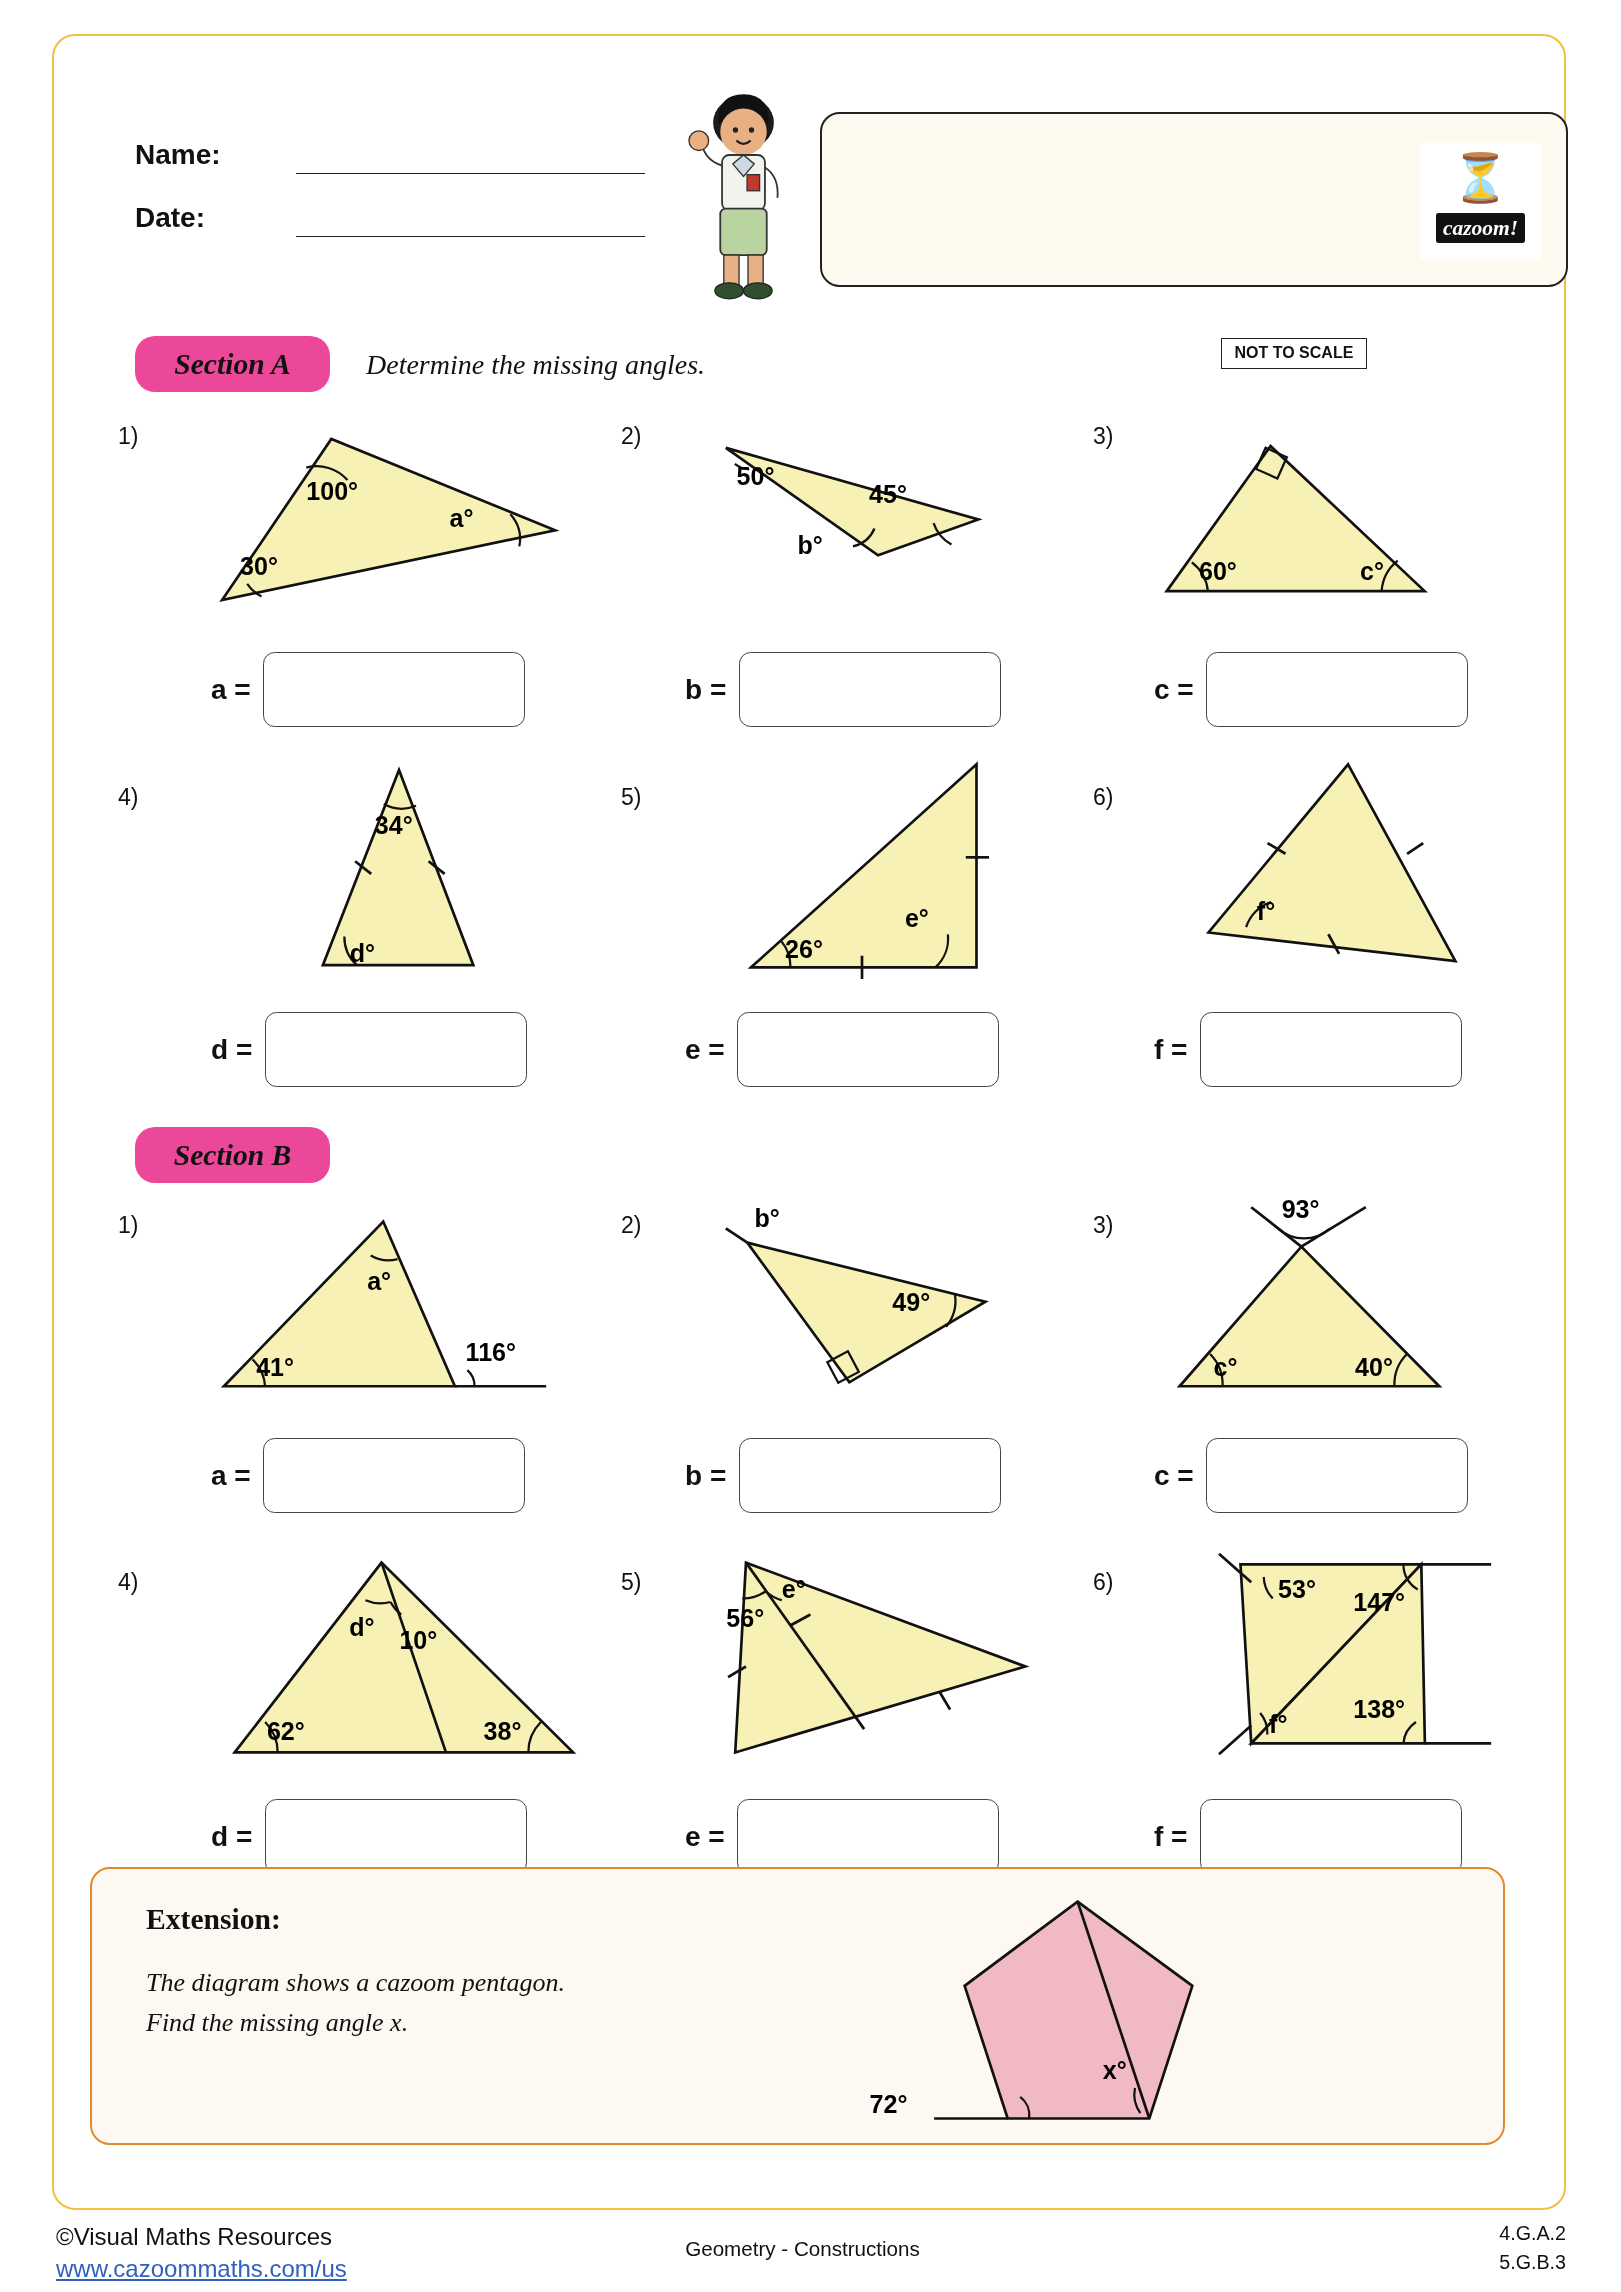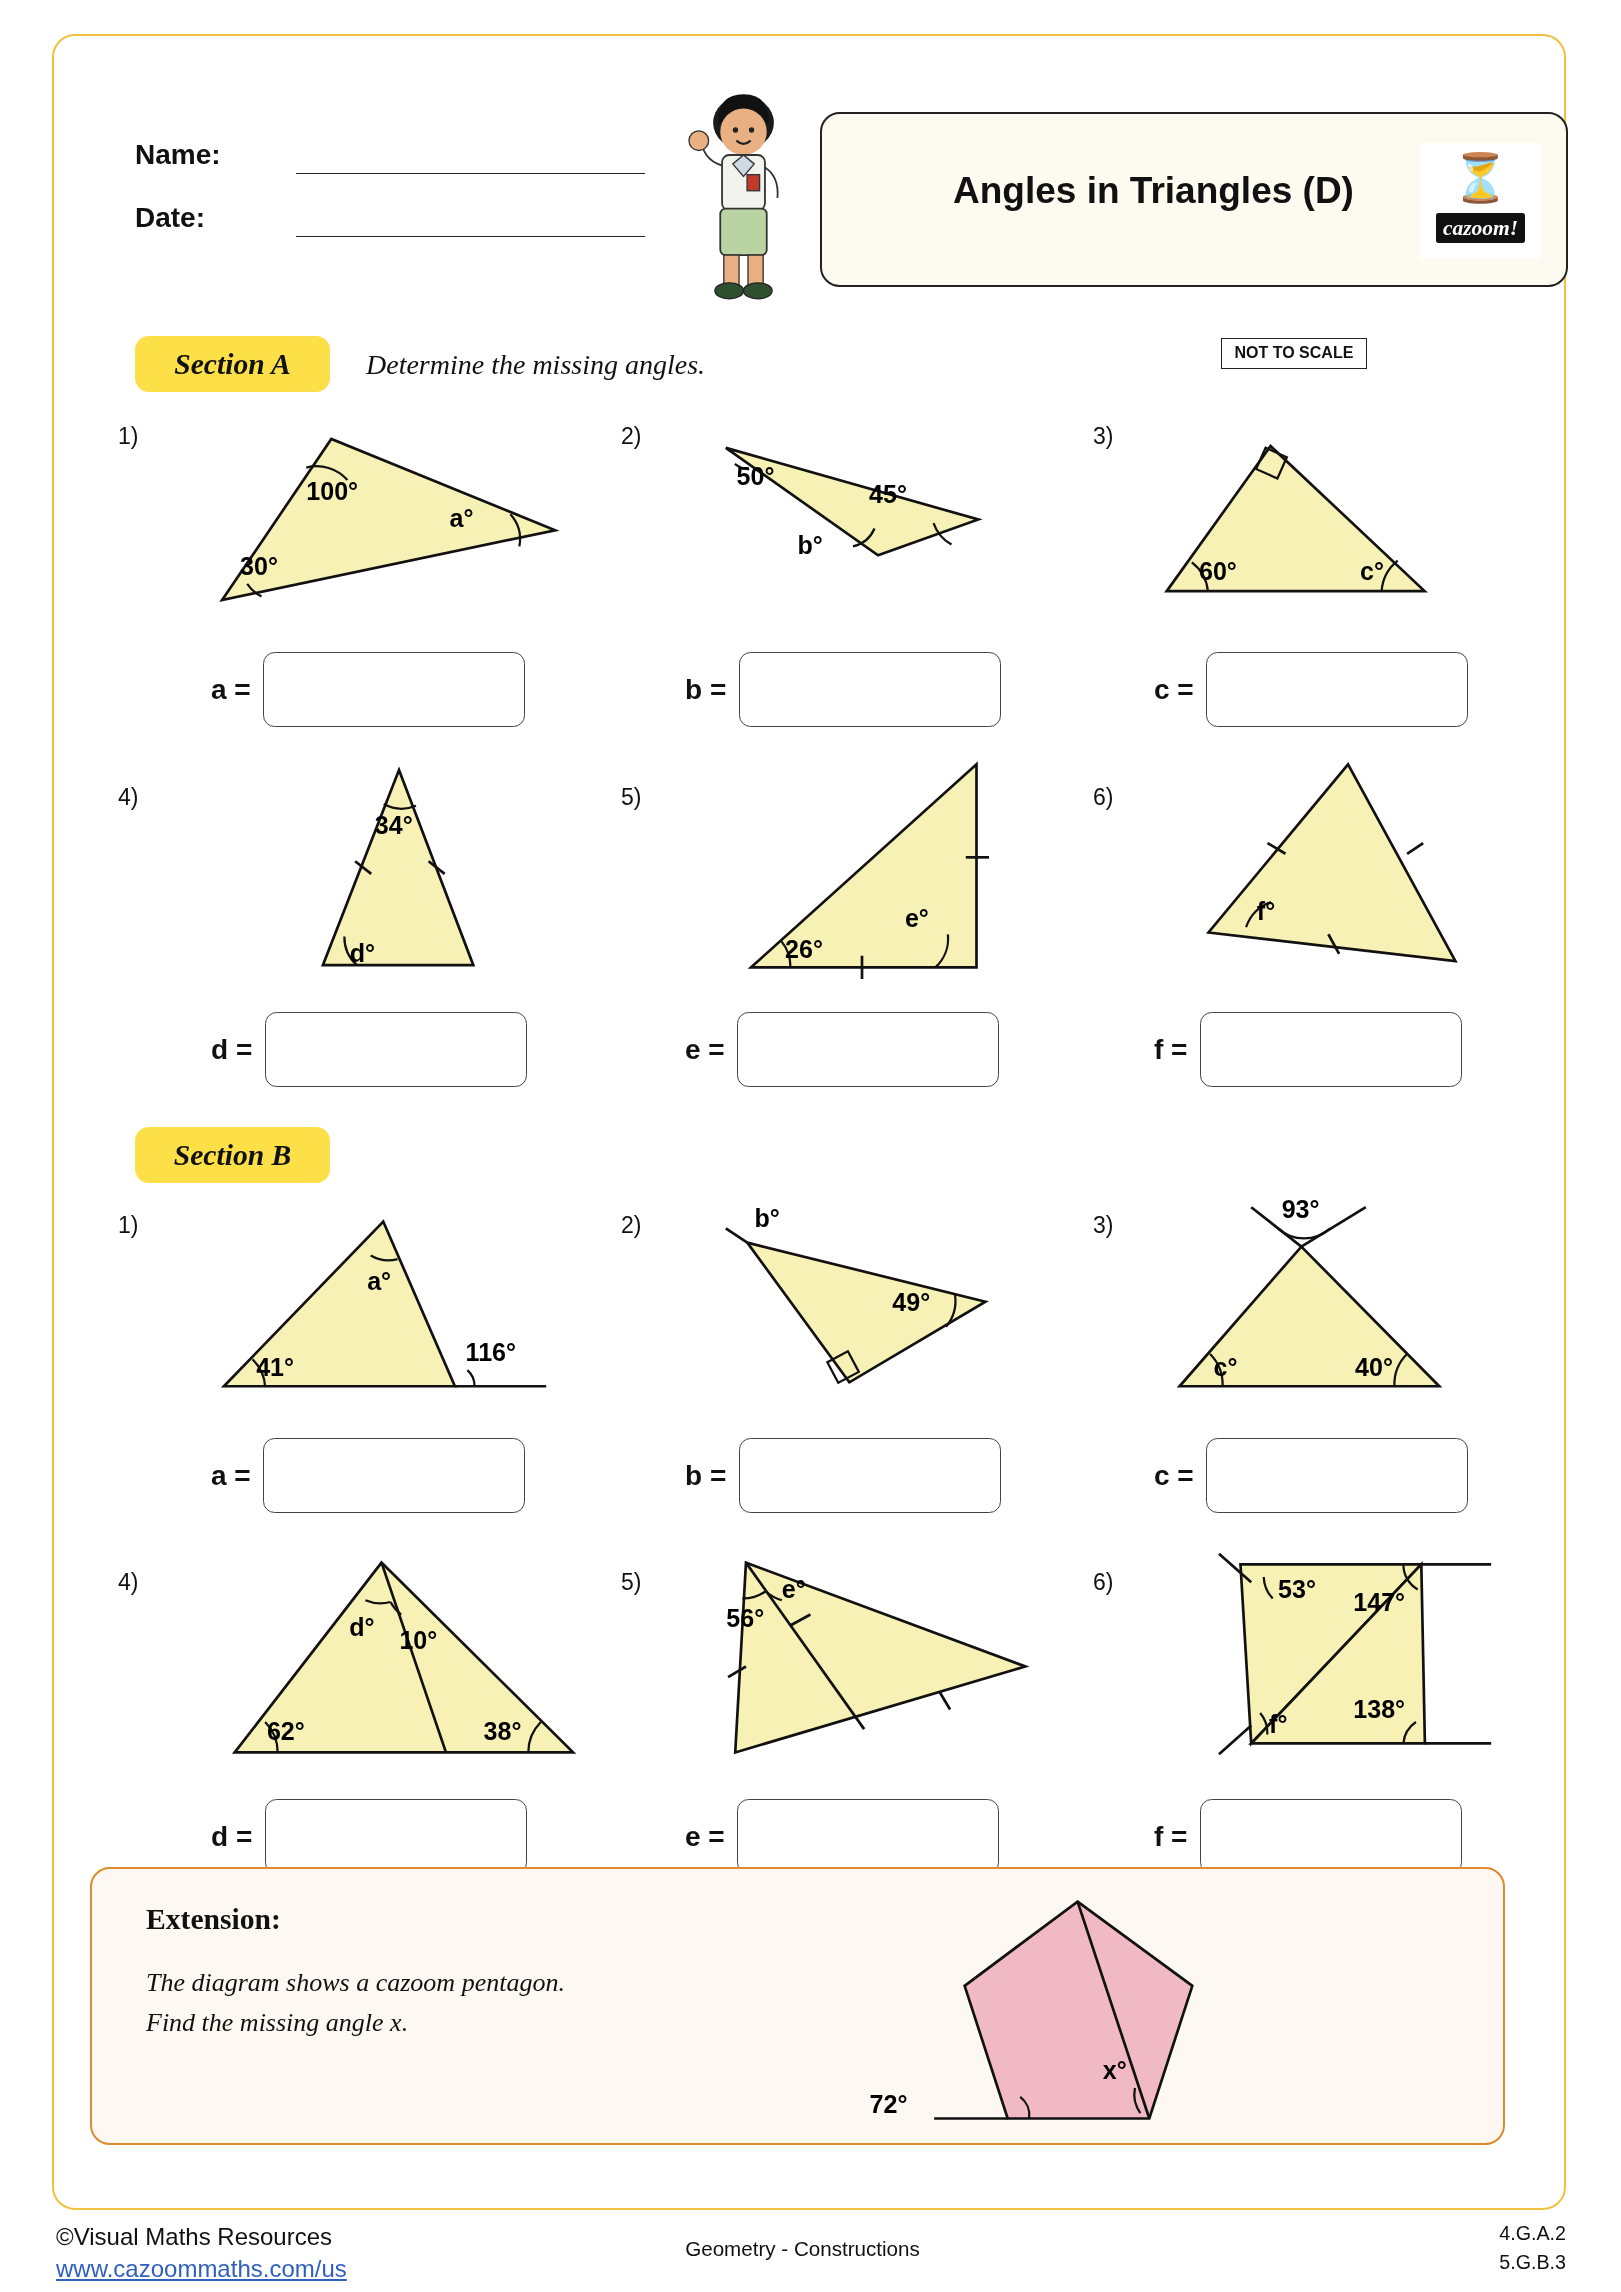--- a/index.html
+++ b/index.html
@@ -82,22 +82,22 @@
     font-family:"Liberation Serif", serif;
   }
 
   
   .boy{position:absolute;left:618px;top:49px;width:143px;height:224px;}
 
   
   .sec-pill{
     position:absolute;
     height:56px;
-    background:#fde047;
-    border-radius:14px;
+    background:#ec4899;
+    border-radius:20px;
     display:flex;align-items:center;justify-content:center;
     font-family:"Liberation Serif", serif;
     font-style:italic;font-weight:bold;
     font-size:29.6px;color:#111;
   }
   .sec-a{left:81px;top:300px;width:195px;}
   .sec-b{left:81px;top:1091px;width:195px;}
   .sec-instr{
     position:absolute;left:312px;top:313px;
     font-family:"Liberation Serif", serif;
@@ -173,21 +173,20 @@
     <rect x="58" y="190" width="17" height="34" fill="#e9b183" stroke="#333" stroke-width="1.5"></rect>
     <rect x="85" y="190" width="17" height="34" fill="#e9b183" stroke="#333" stroke-width="1.5"></rect>
     <ellipse cx="64" cy="230" rx="16" ry="9" fill="#2f4f2f" stroke="#222" stroke-width="1.5"></ellipse>
     <ellipse cx="96" cy="230" rx="16" ry="9" fill="#2f4f2f" stroke="#222" stroke-width="1.5"></ellipse>
     <path d="M56 90 q-18 -6 -22 -22" stroke="#333" stroke-width="2" fill="none"></path>
     <circle cx="30" cy="62" r="11" fill="#e9b183" stroke="#333" stroke-width="1.5"></circle>
     <path d="M104 92 q16 10 14 34" stroke="#333" stroke-width="2" fill="none"></path>
   </svg>
 
   <div class="title-box">
-    <div class="title-text">Angles in Triangles (D)</div>
     <div class="logo">
       <div class="logo-glyph">⏳</div>
       <span class="logo-word">cazoom!</span>
     </div>
   </div>
 
   <div class="sec-pill sec-a">Section A</div>
   <div class="sec-instr">Determine the missing angles.</div>
   <div class="nts">NOT TO SCALE</div>
 

